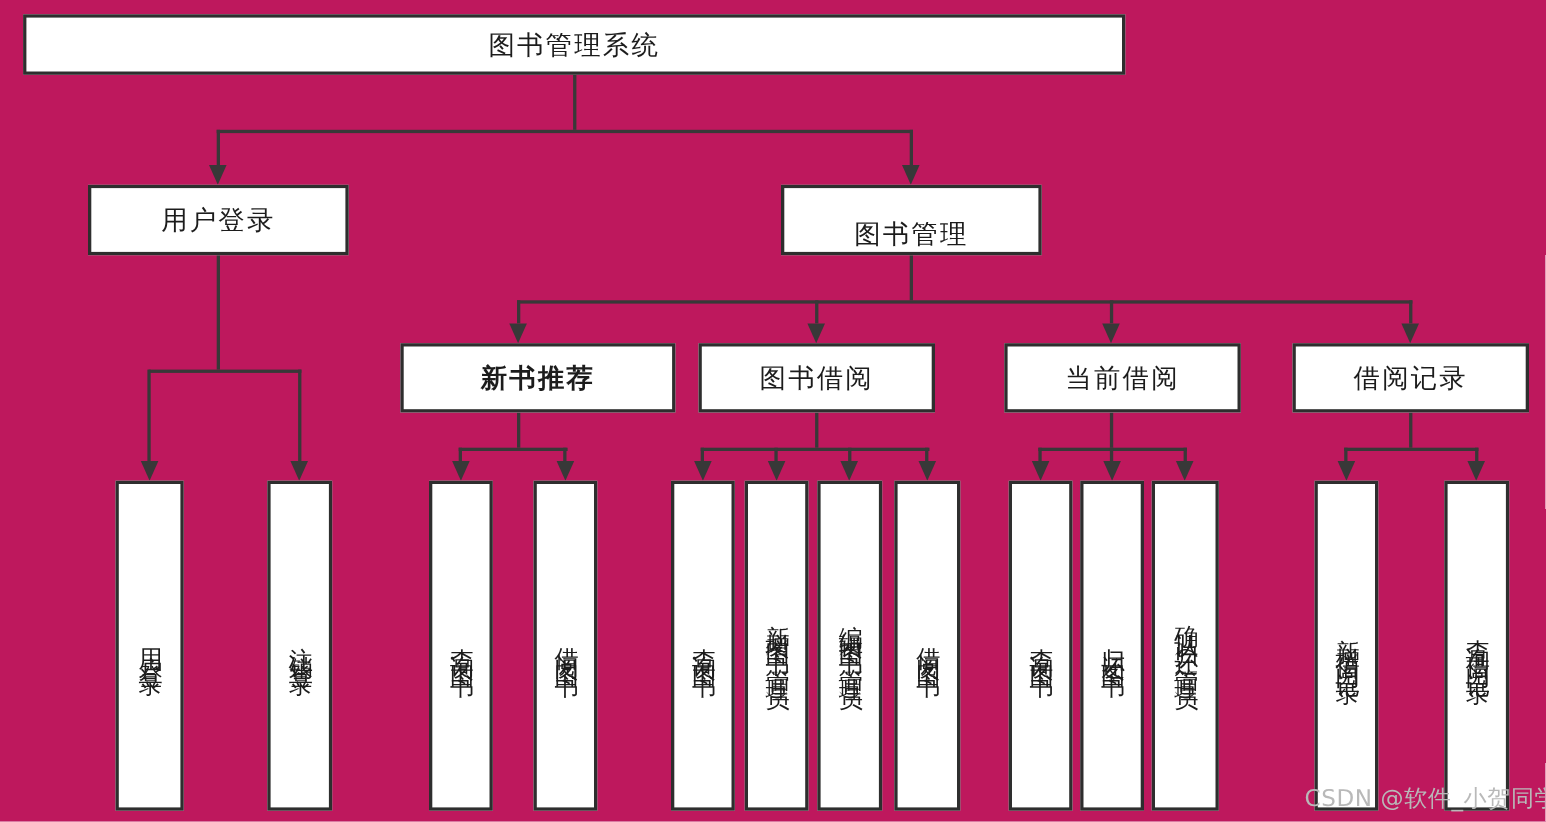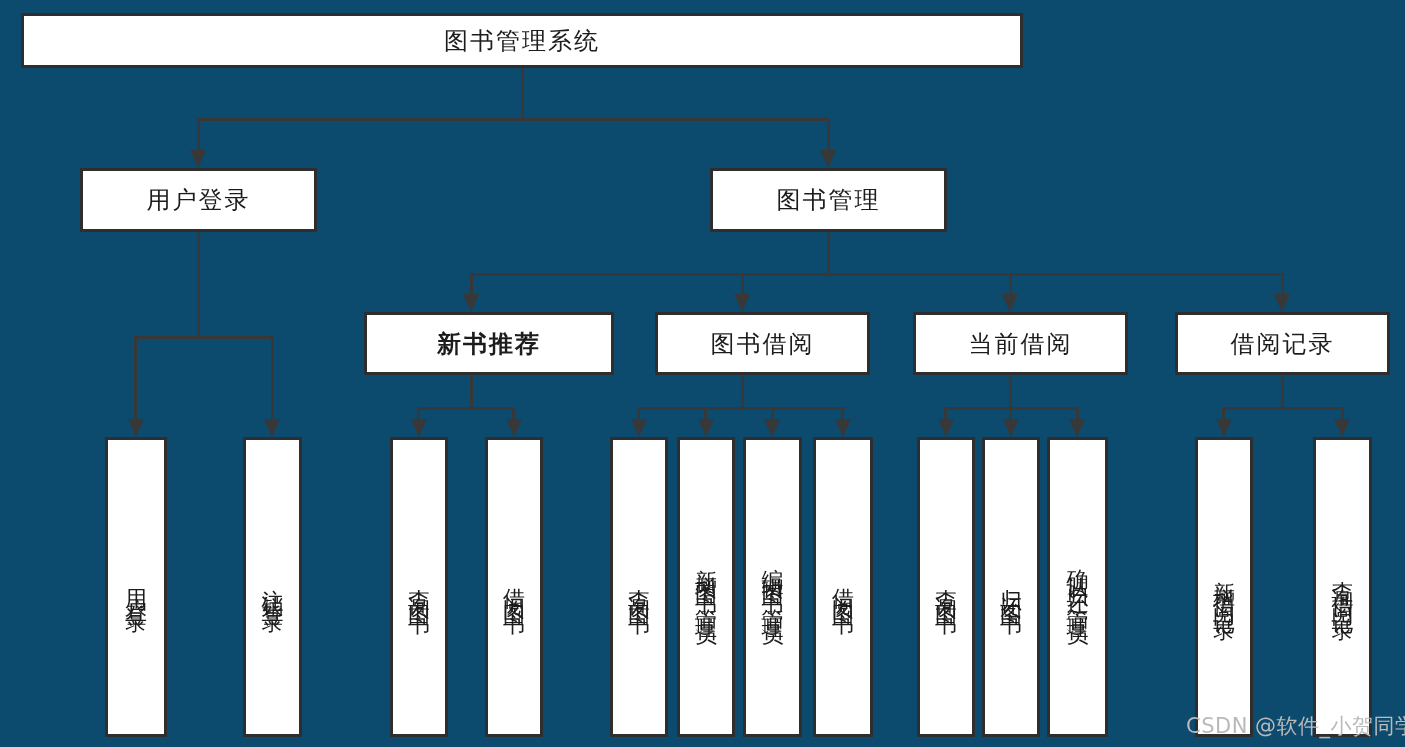--- a/index.html
+++ b/index.html
@@ -1,17 +1,17 @@
 <!DOCTYPE html>
 <html><head>
 <meta charset="utf-8">
 <style>
   html,body { margin:0; padding:0; background:#ffffff; }
   .canvas {
-    position:relative; width:1405px; height:747px; background:#0c4a6e;
+    position:relative; width:1405px; height:747px; background:#be185d;
     font-family:"DejaVu Sans","Liberation Sans",sans-serif; color:#1c1c1c;
     overflow:hidden;
   }
   .box {
     position:absolute; box-sizing:border-box; background:#ffffff;
     border:3px solid #2e2e2e; display:flex; align-items:center; justify-content:center;
     font-size:24px; letter-spacing:2px; color:#1c1c1c; z-index:2;
   }
   .vbox { font-size:22px; letter-spacing:0; }
   .vbox .vtext {
@@ -35,28 +35,28 @@
 
 <div class="canvas">
 
   <div class="box" style="left:21px; top:13px; width:1002px; height:55px;">
     <span>图书管理系统</span>
   </div>
 
   <div class="box" style="left:80px; top:168px; width:237px; height:64px;">
     <span>用户登录</span>
   </div>
-  <div class="box" style="left:710px; top:168px; width:237px; height:64px;">
+  <div class="box" style="left:710px; top:168px; width:237px; height:64px;align-items:flex-end;">
     <span>图书管理</span>
   </div>
 
   <div class="box" style="left:364px; top:312px; width:250px; height:63px;font-weight:bold;">
     <span>新书推荐</span>
   </div>
-  <div class="box" style="left:635px; top:312px; width:215px; height:63px;margin-left:20px;">
+  <div class="box" style="left:635px; top:312px; width:215px; height:63px;">
     <span>图书借阅</span>
   </div>
   <div class="box" style="left:903px; top:312px; width:215px; height:63px;margin-left:10px;">
     <span>当前借阅</span>
   </div>
   <div class="box" style="left:1175px; top:312px; width:215px; height:63px;">
     <span>借阅记录</span>
   </div>
 
   <div class="box vbox" style="left:105px; top:437px; width:62px; height:300px;">

